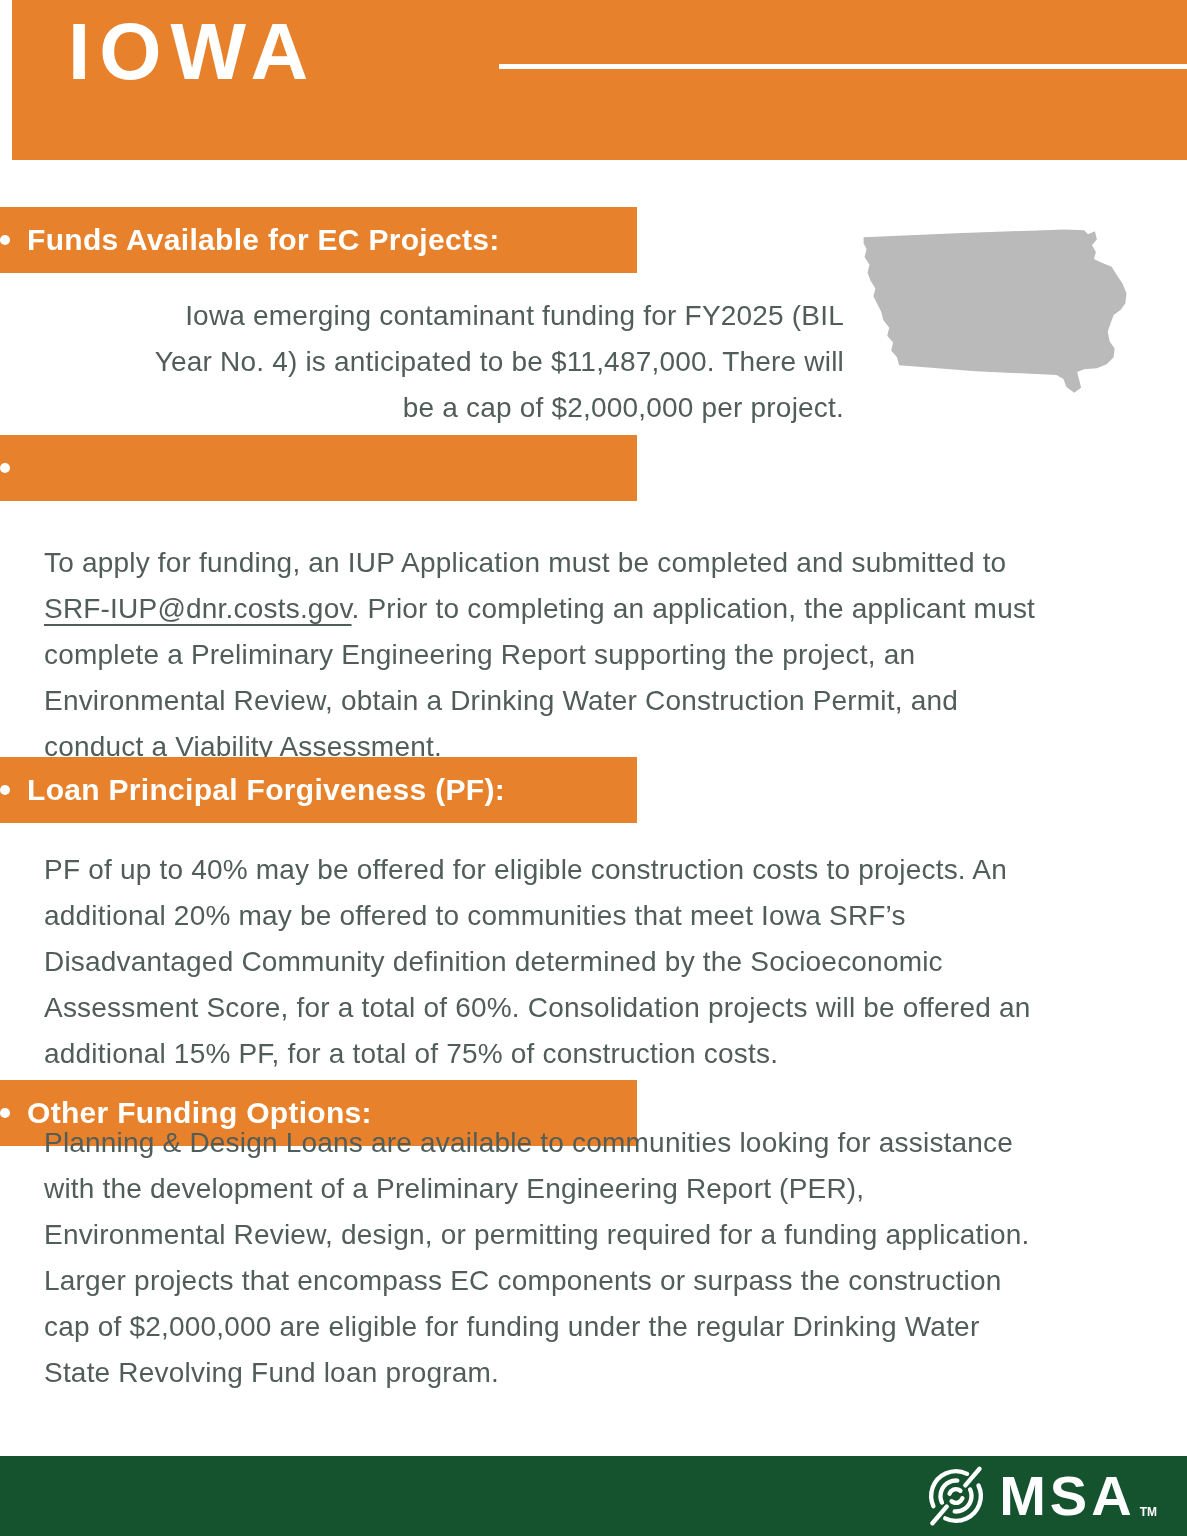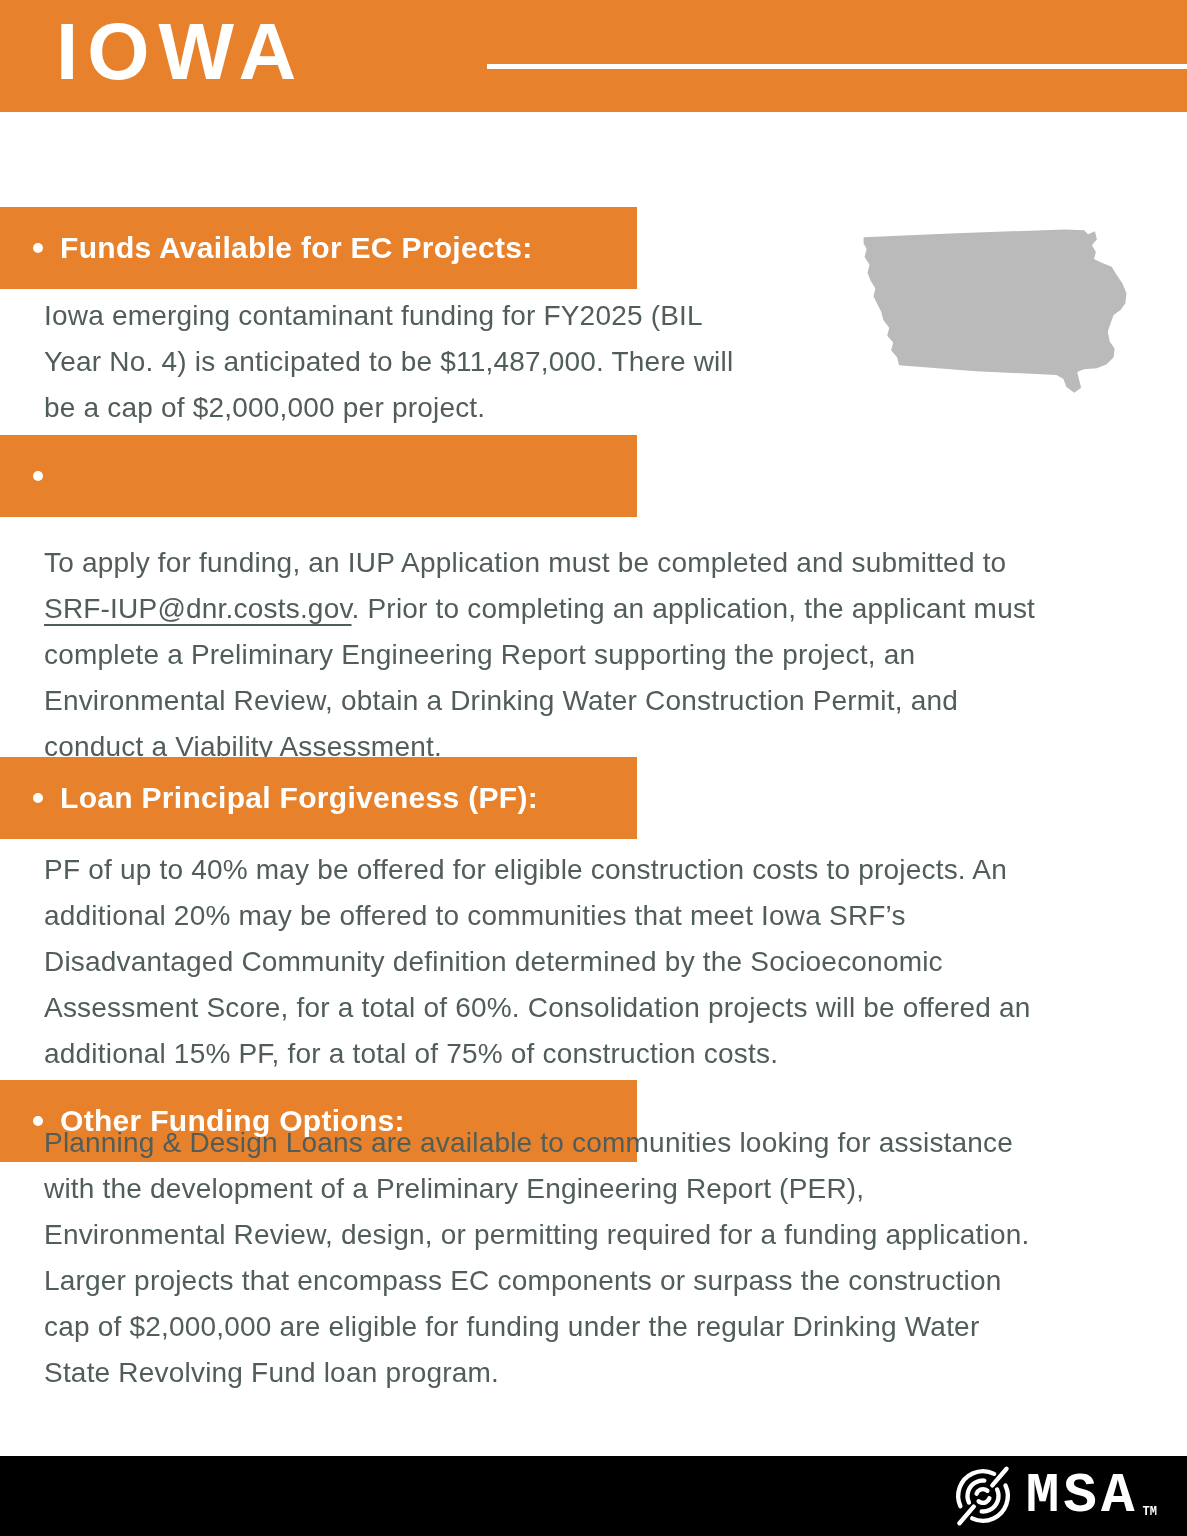--- a/index.html
+++ b/index.html
@@ -5,74 +5,74 @@
   html,body { margin:0; padding:0; background:#ffffff; }
   .page {
     position:relative;
     width:1187px; height:1536px;
     background:#ffffff;
     overflow:hidden;
     font-family:"Liberation Sans", sans-serif;
   }
   
   .hdr {
-    position:absolute; top:0; left:0; right:0; height:112px;
+    position:absolute; top:0; left:12px; right:0; height:160px;
     background:#E8812C;
   }
   .hdr-title {
     position:absolute; top:12px; left:56px;
     font-size:80px; font-weight:bold; color:#ffffff;
     letter-spacing:9px; line-height:1;
   }
   .hdr-rule {
     position:absolute; top:64px; left:487px; right:0; height:5px;
     background:#ffffff;
   }
   
   .bar {
-    position:absolute; left:0; width:637px; height:82px;
+    position:absolute; left:0; width:637px; height:66px;
     background:#E8812C;
     display:flex; align-items:center;
-    box-sizing:border-box; padding-left:33px;
+    box-sizing:border-box; 
   }
   .bar .dot {
     width:10px; height:10px; border-radius:50%;
     background:#ffffff; flex:0 0 auto; margin-right:17px;
   }
   .bar .lbl {
     color:#ffffff; font-size:30px; font-weight:bold;
     letter-spacing:0.3px; white-space:nowrap;
   }
   .bar1 { top:207px; }
   .bar2 { top:435px; }
   .bar3 { top:757px; }
   .bar4 { top:1080px; }
   
   .para {
     position:absolute; left:44px;
     color:#515D58; font-size:28px; line-height:46px;
     white-space:pre-line; letter-spacing:0.2px;
   }
-  .p1 { top:293px; width:800px; }
+  .p1 { top:293px; width:800px;text-align:right; }
   .p2 { top:540px; width:1120px; }
   .p3 { top:847px; width:1120px; }
   .p4 { top:1120px; width:1120px; }
   .email-link {
     color:#515D58; text-decoration:underline;
     text-decoration-thickness:2px; text-underline-offset:6px;
     cursor:pointer;
   }
   
   .map-wrap { position:absolute; top:205px; left:838px; width:315px; height:222px; }
   
   .ftr {
     position:absolute; left:0; right:0; bottom:0; height:80px;
-    background:#000000;
+    background:#14532d;
     display:flex; align-items:center; justify-content:flex-end;
-    box-sizing:border-box; padding-right:30px;font-family:Liberation Mono, monospace;
+    box-sizing:border-box; padding-right:30px;
   }
   .logo { display:flex; align-items:center; gap:12px; }
   .logo-icon { width:62px; height:62px; }
   .logo-text {
     color:#ffffff; font-size:56px; font-weight:bold;
     letter-spacing:4px; line-height:1;
   }
   .tm {
     color:#ffffff; font-size:12px; font-weight:bold;
     align-self:flex-end; margin:0 0 8px -8px; letter-spacing:0;

